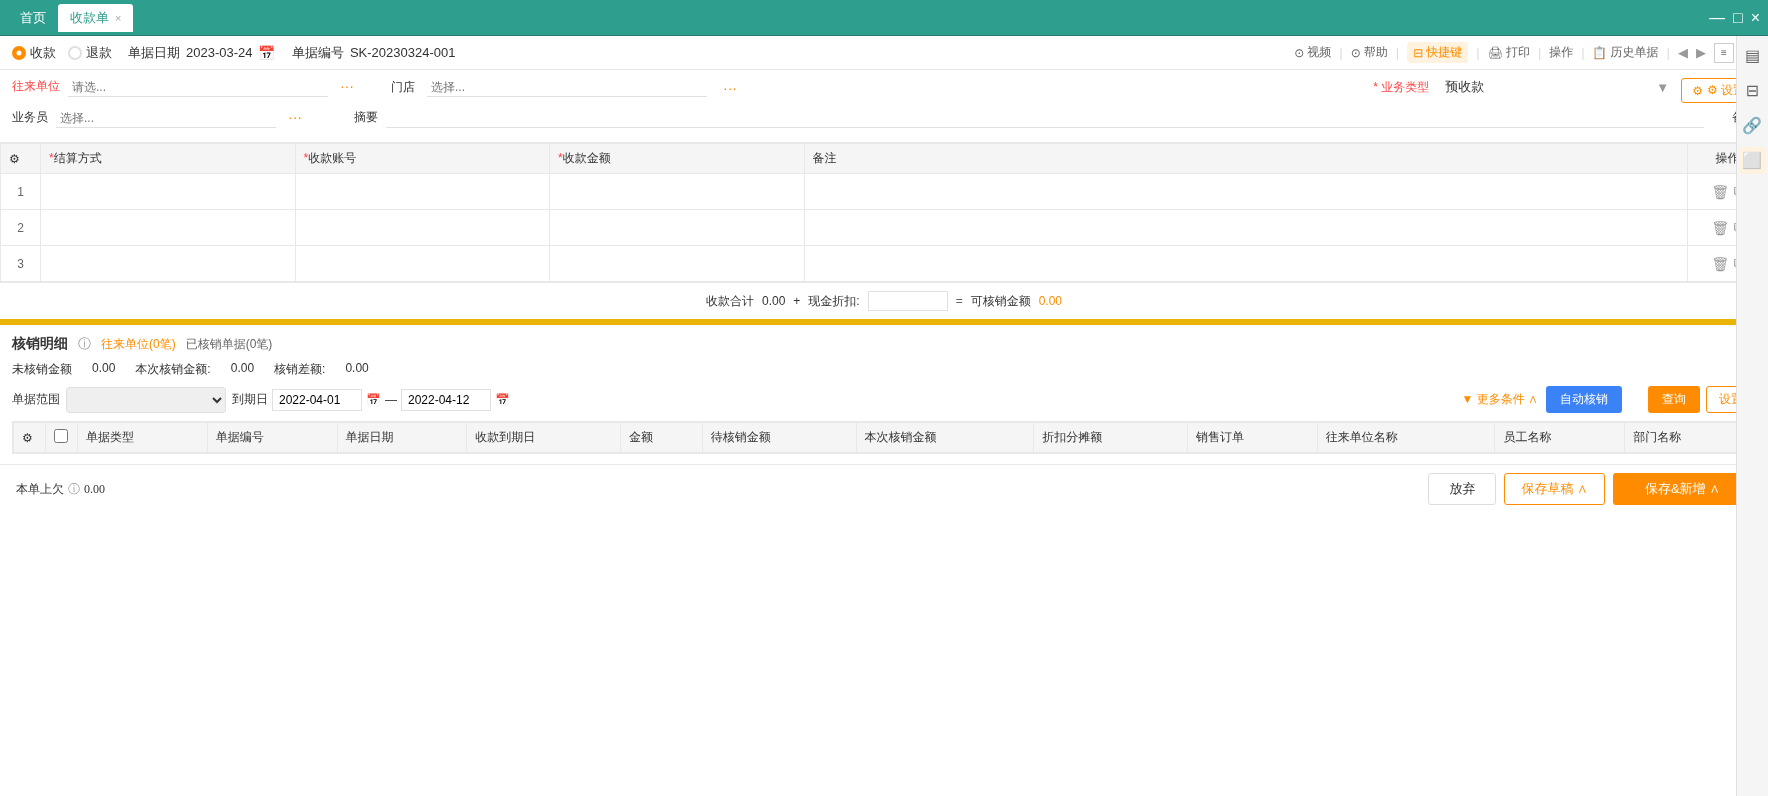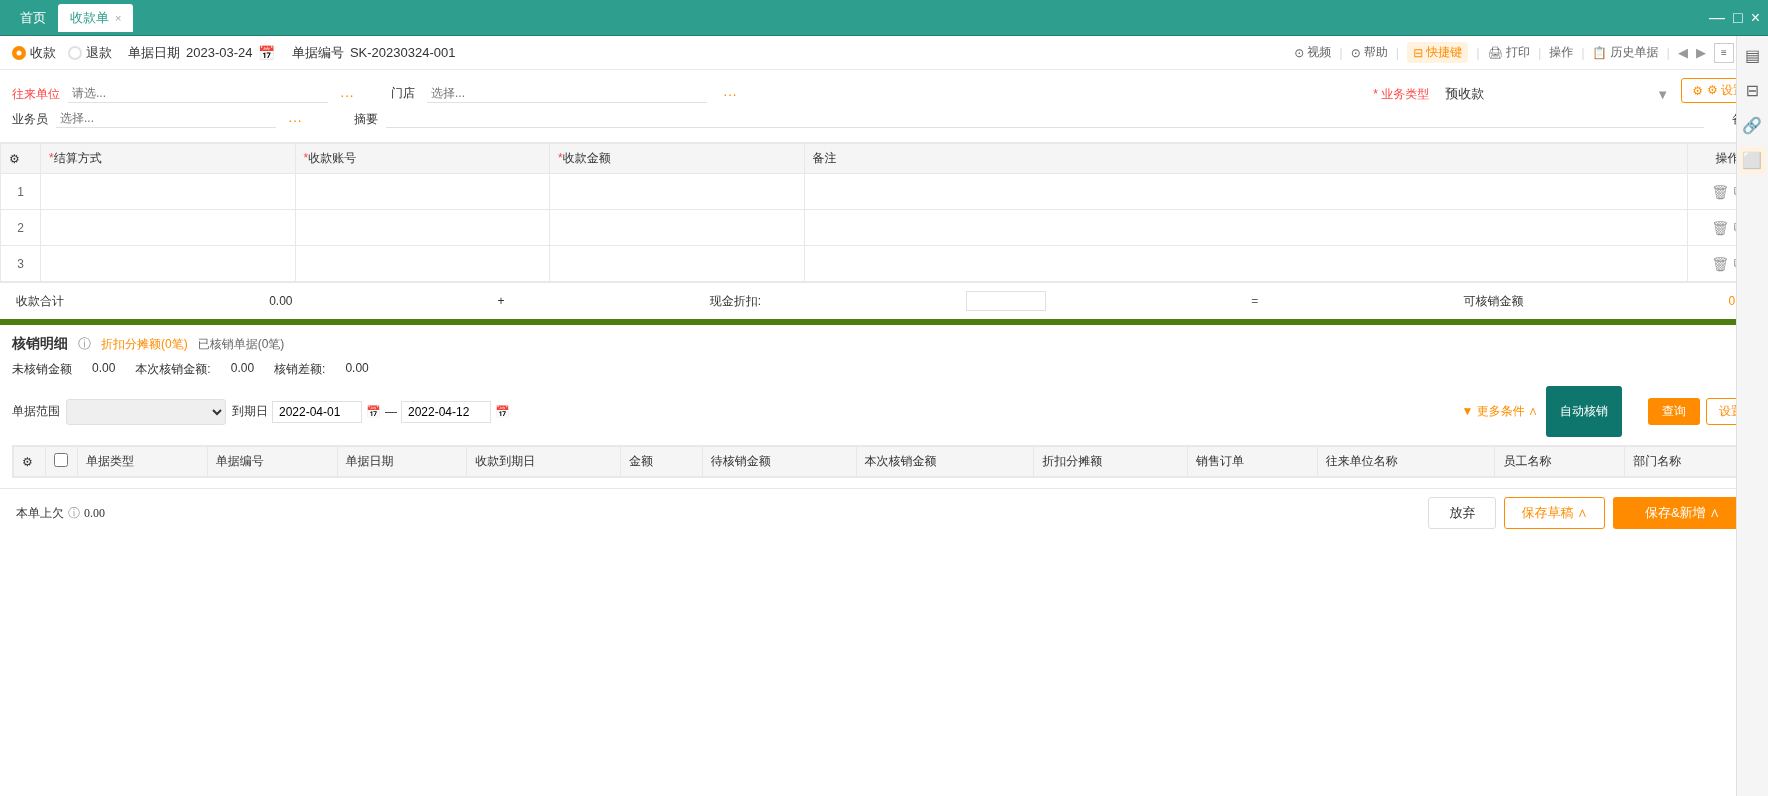--- a/index.html
+++ b/index.html
@@ -42,21 +42,21 @@
     .toolbar-btn.active { color: #ff8c00; background: #fff3e0; padding: 2px 6px; border-radius: 3px; }
     .toolbar-separator { color: #ddd; }
     .layout-icons { display: flex; gap: 2px; }
     .layout-icon { width: 20px; height: 20px; border: 1px solid #ccc; display: flex; align-items: center; justify-content: center; cursor: pointer; font-size: 10px; color: #666; }
     .layout-icon.active { background: #ff8c00; border-color: #ff8c00; color: #fff; }
 
     
     .form-area {
       padding: 8px 12px; border-bottom: 1px solid #e8e8e8; background: #fff; flex-shrink: 0;
     }
-    .form-row { display: flex; align-items: flex-end; gap: 8px; margin-bottom: 6px; }
+    .form-row { display: flex; align-items: flex-start; gap: 8px; margin-bottom: 6px; }
     .form-label { color: #f44; white-space: nowrap; font-size: 12px; }
     .form-label.optional { color: #333; }
     .form-input {
       border: none; border-bottom: 1px solid #e0e0e0; padding: 2px 4px; color: #999;
       min-width: 180px; flex: 1; font-size: 12px; outline: none;
     }
     .form-more { color: #ff8c00; cursor: pointer; font-size: 14px; padding: 0 4px; }
     .form-section { display: flex; align-items: center; gap: 12px; flex: 1; margin-left: 25px; }
     .form-setting-btn {
       background: #fff; border: 1px solid #ff8c00; color: #ff8c00; padding: 3px 10px;
@@ -73,50 +73,50 @@
     }
     .data-table th .required { color: #f44; }
     .data-table td { border: 1px solid #e8e8e8; padding: 4px 8px; min-height: 36px; height: 36px; }
     .data-table td.row-num { text-align: center; color: #666; width: 40px; }
     .data-table .action-cell { display: flex; gap: 4px; align-items: center; justify-content: center; }
     .action-icon { color: #999; cursor: pointer; font-size: 14px; }
     .gear-th { text-align: center; width: 32px; }
 
     
     .sum-row {
-      display: flex; align-items: center; justify-content: space-between; padding: 8px 16px;
+      display: flex; align-items: center; justify-content: center; padding: 8px 16px;
       border-top: 1px solid #e8e8e8; background: #fff; gap: 8px; font-size: 12px; flex-shrink: 0;
     }
     .sum-label { color: #333; }
     .sum-value { color: #333; }
     .sum-orange { color: #ff8c00; font-weight: 500; }
     .sum-input { border: 1px solid #e0e0e0; width: 80px; padding: 2px 4px; font-size: 12px; outline: none; }
     .sum-eq { color: #666; }
 
     
-    .reconciliation { background: #fff; border-top: 6px solid #4d7c0f; padding: 10px 12px; flex-shrink: 0; }
+    .reconciliation { background: #fff; border-top: 6px solid #eab308; padding: 10px 12px; flex-shrink: 0; }
     .recon-header { display: flex; align-items: center; gap: 10px; margin-bottom: 8px; }
     .recon-title { font-size: 14px; font-weight: 600; color: #333; }
     .recon-info-icon { color: #999; cursor: pointer; }
     .recon-tab { color: #ff8c00; cursor: pointer; font-size: 12px; }
     .recon-tab.inactive { color: #666; }
     .recon-stats { display: flex; gap: 20px; font-size: 12px; color: #333; margin-bottom: 8px; }
     .recon-toolbar { display: flex; align-items: center; gap: 26px; margin-bottom: 8px; }
     .recon-search { display: flex; align-items: center; gap: 6px; flex: 1; }
     .search-select {
       border: 1px solid #e0e0e0; padding: 4px 8px; border-radius: 3px;
       min-width: 160px; font-size: 12px; outline: none; color: #333;
     }
     .date-field { display: flex; align-items: center; gap: 4px; font-size: 12px; }
     .date-input { border: 1px solid #e0e0e0; padding: 3px 6px; font-size: 12px; width: 90px; outline: none; }
     .date-icon { color: #999; cursor: pointer; }
     .recon-right { margin-left: auto; display: flex; gap: 8px; align-items: center; }
     .more-conditions { color: #ff8c00; cursor: pointer; font-size: 12px; display: flex; align-items: center; gap: 2px; }
     .auto-btn {
-      background: #0f766e; color: #fff; border: none; padding: 17px 14px;
+      background: #3b82f6; color: #fff; border: none; padding: 5px 14px;
       border-radius: 3px; cursor: pointer; font-size: 12px;
     }
     .query-btn {
       background: #ff8c00; color: #fff; border: none; padding: 5px 14px;
       border-radius: 3px; cursor: pointer; font-size: 12px;
     }
     .setting-btn2 {
       background: #fff; color: #ff8c00; border: 1px solid #ff8c00; padding: 4px 12px;
       border-radius: 3px; cursor: pointer; font-size: 12px;
     }
@@ -340,21 +340,21 @@
           <input class="sum-input" style="">
           <span class="sum-eq">=</span>
           <span class="sum-label">可核销金额</span>
           <span class="sum-orange">0.00</span>
         </div>
 
         <div class="reconciliation">
           <div class="recon-header">
             <span class="recon-title">核销明细</span>
             <span class="recon-info-icon">ⓘ</span>
-            <span class="recon-tab">折扣分摊额(0笔)</span>
+            <span class="recon-tab">往来单位(0笔)</span>
             <span class="recon-tab inactive">已核销单据(0笔)</span>
           </div>
 
           <div class="recon-stats">
             <span>未核销金额</span>
             <span>0.00</span>
             <span>本次核销金额:</span>
             <span>0.00</span>
             <span>核销差额:</span>
             <span>0.00</span>

